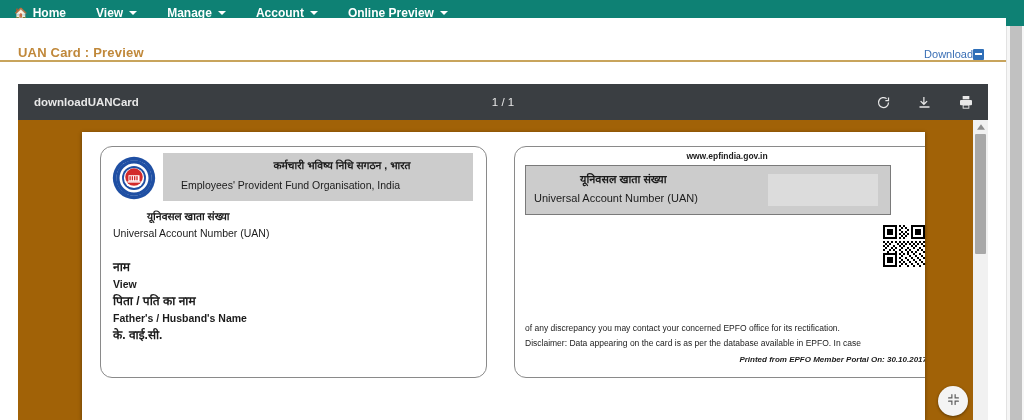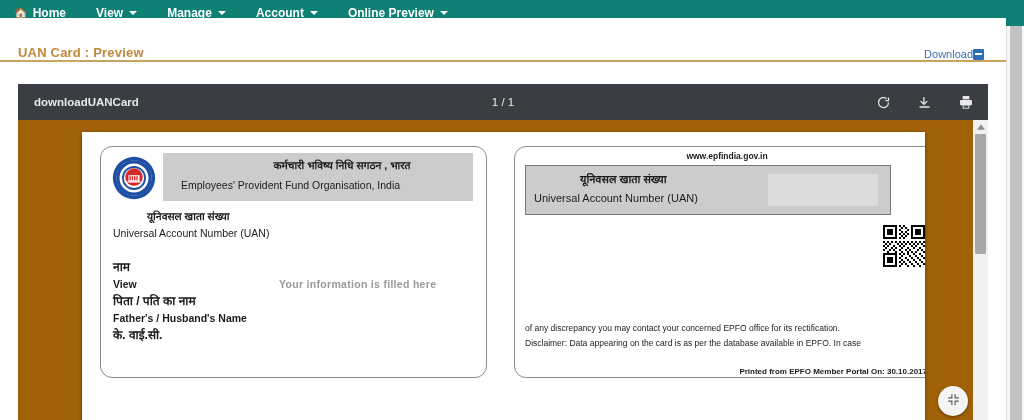--- a/index.html
+++ b/index.html
@@ -209,23 +209,22 @@
     line-height: 16px;
   }
   .disc-en {
     position: absolute; left: 10px; top: 174px;
     width: 372px;
     font-size: 8.5px; color: #1b1b1b;
     line-height: 15px;
   }
   .printed {
     position: absolute; right: 12px; top: 208px;
-    font-size: 8px; font-weight: bold;
+    font-size: 8px; font-style: italic; font-weight: bold;
     color: #1b1b1b;
-    margin-top: 12px;
   }
 
   
   .fit-button {
     position: absolute;
     right: 20px; bottom: 4px;
     width: 30px; height: 30px;
     border-radius: 50%;
     background: #f4f4f4;
     box-shadow: 0 1px 3px rgba(0,0,0,.45);
@@ -354,21 +353,20 @@
       <div class="uan-en">Universal Account Number (UAN)</div>
 
       <div class="field-list">
         <div class="f-hi">नाम</div>
         <div class="f-en">View</div>
         <div class="f-hi">पिता / पति का नाम</div>
         <div class="f-en">Father's / Husband's Name</div>
         <div class="f-hi">के. वाई.सी.</div>
       </div>
 
-      <div class="annotation">Your information is filled here</div>
     </div>
 
     <div class="card card-right">
       <div class="site-url">www.epfindia.gov.in</div>
 
       <div class="right-band">
         <div class="rb-hi">यूनिवसल खाता संख्या</div>
         <div class="rb-en">Universal Account Number (UAN)</div>
         <div class="uan-blank"></div>
       </div>

